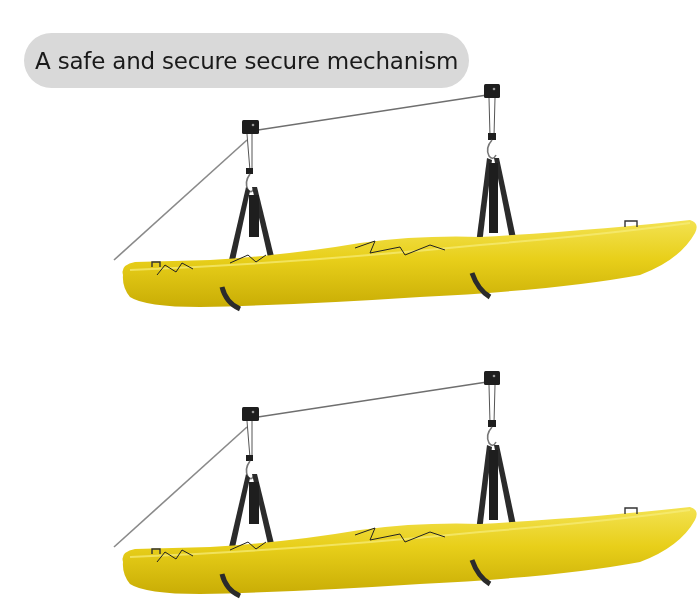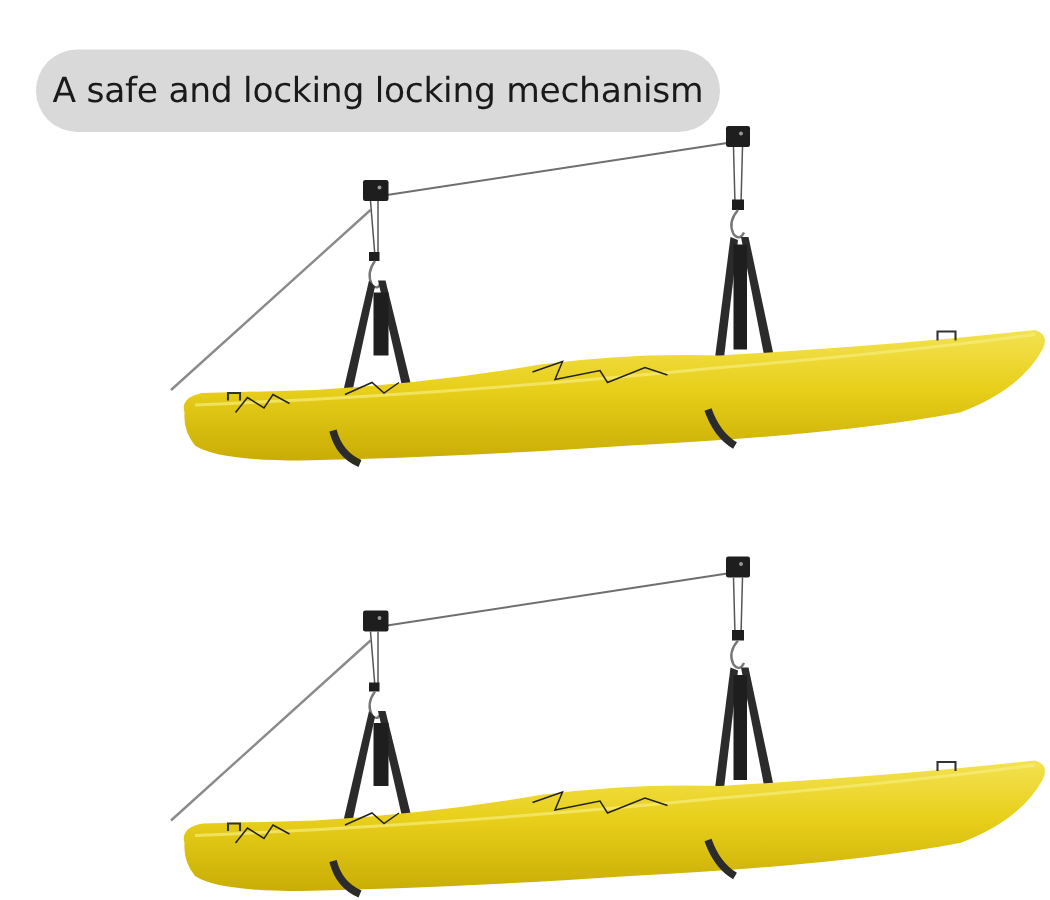--- a/index.html
+++ b/index.html
@@ -42,21 +42,21 @@
     .illustration svg {
       width: 700px;
       height: 250px;
       display: block;
     }
   </style>
 </head>
 <body>
 
 <div class="caption-pill">
-  <span class="caption-text">A safe and locking locking mechanism</span>
+  <span class="caption-text">A safe and secure secure mechanism</span>
 </div>
 
 <div class="illustration" style="top:75px;">
   <svg viewBox="0 0 700 250">
     <defs>
       <linearGradient id="hull1" x1="0" y1="0" x2="0" y2="1">
         <stop offset="0" stop-color="#f3e251"></stop>
         <stop offset="0.45" stop-color="#e8cf1a"></stop>
         <stop offset="1" stop-color="#c9ad05"></stop>
       </linearGradient>

